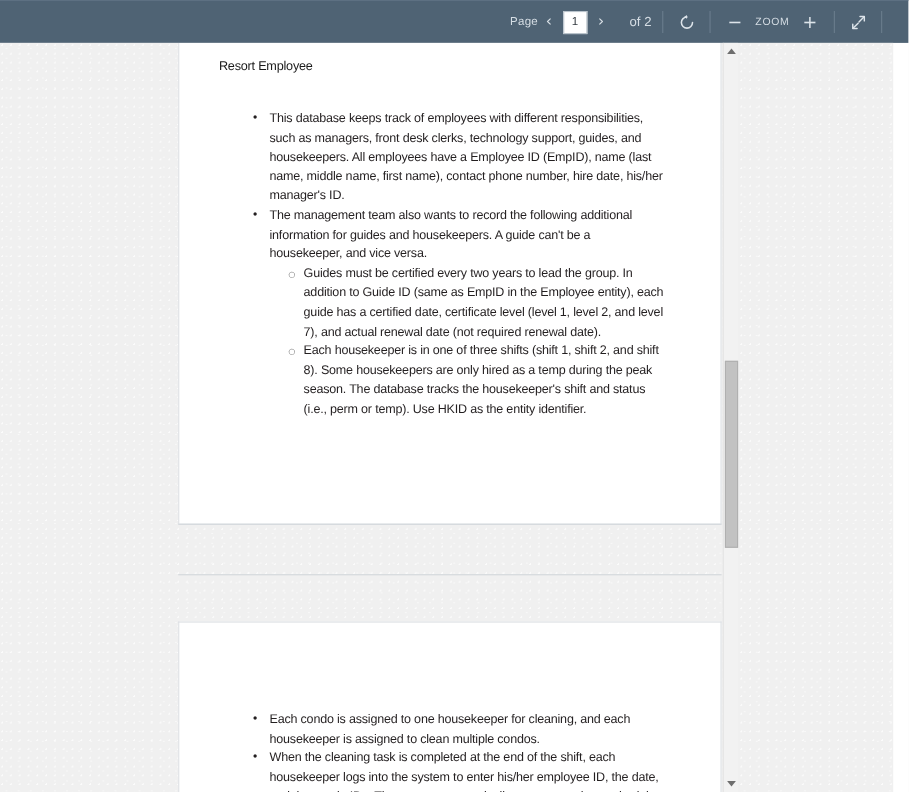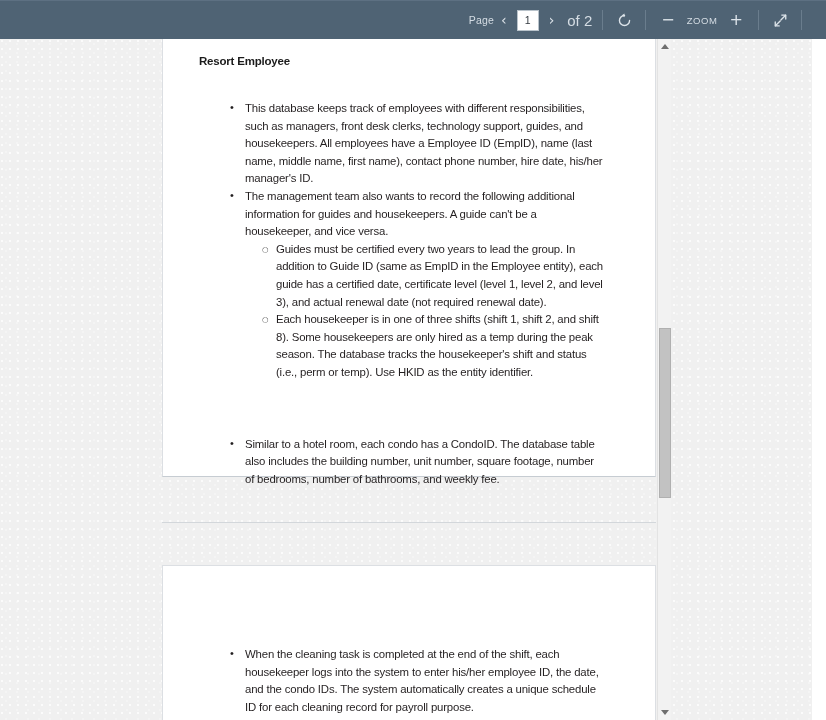--- a/index.html
+++ b/index.html
@@ -84,22 +84,22 @@
     font-size: 10.5px;
     text-align: center;
     font-family: "Liberation Sans", sans-serif;
     margin: 0 3px;
     padding: 0;
     outline: none;
   }
 
   .tb-of {
     color: #d5dde4;
-    font-size: 15px;
-    margin-left: 6px;
+    font-size: 12px;
+    margin-left: 16px;
     white-space: nowrap;
     user-select: none;
   }
 
   .tb-icon-btn {
     display: flex;
     align-items: center;
     justify-content: center;
     width: 22px;
     height: 22px;
@@ -152,21 +152,21 @@
   }
 
   .page-body {
     padding: 16px 38px 0 36px;
     color: #231f20;
     font-family: "Liberation Serif", serif;
   }
 
   .doc-h {
     font-size: 11.5px;
-    font-weight: bold;
+    font-weight: normal;
     color: #1b1b1b;
     font-family: "Liberation Sans", sans-serif;
     letter-spacing: -.2px;
   }
 
   .spacer-lg { height: 21px; }
   .spacer-sm { height: 9px; }
 
   ul.lvl1 {
     list-style: none;
@@ -323,48 +323,46 @@
         <div class="spacer-lg"></div>
 
         <ul class="lvl1">
           <li>
             <span>This database keeps track of employees with different responsibilities, such as managers, front desk clerks, technology support, guides, and housekeepers. All employees have a Employee ID (EmpID), name (last name, middle name, first name), contact phone number, hire date, his/her manager's ID.</span>
           </li>
           <li>
             <span>The management team also wants to record the following additional information for guides and housekeepers. A guide can't be a housekeeper, and vice versa.</span>
             <ul class="lvl2">
               <li>
-                <span>Guides must be certified every two years to lead the group. In addition to Guide ID (same as EmpID in the Employee entity), each guide has a certified date, certificate level (level 1, level 2, and level 3), and actual renewal date (not required renewal date).</span>
+                <span>Guides must be certified every two years to lead the group. In addition to Guide ID (same as EmpID in the Employee entity), each guide has a certified date, certificate level (level 1, level 2, and level 7), and actual renewal date (not required renewal date).</span>
               </li>
               <li>
                 <span>Each housekeeper is in one of three shifts (shift 1, shift 2, and shift 8). Some housekeepers are only hired as a temp during the peak season. The database tracks the housekeeper's shift and status (i.e., perm or temp). Use HKID as the entity identifier.</span>
               </li>
             </ul>
           </li>
         </ul>
 
         <div class="spacer-lg"></div>
 
 
         <div class="spacer-sm"></div>
 
-        <ul class="lvl1">
-          <li>
-            <span>Similar to a hotel room, each condo has a CondoID. The database table also includes the building number, unit number, square footage, number of bedrooms, number of bathrooms, and weekly fee.</span>
-          </li>
-        </ul>
 
       </div>
     </div>
 
     <div class="page-sep"></div>
 
     <div class="page-sheet" id="page-2">
       <div class="page-body" style="padding-top:68px;">
         <ul class="lvl1">
+          <li>
+            <span>Each condo is assigned to one housekeeper for cleaning, and each housekeeper is assigned to clean multiple condos.</span>
+          </li>
           <li>
             <span>When the cleaning task is completed at the end of the shift, each housekeeper logs into the system to enter his/her employee ID, the date, and the condo IDs. The system automatically creates a unique schedule ID for each cleaning record for payroll purpose.</span>
           </li>
         </ul>
       </div>
     </div>
 
   </div>
 
   <div class="scrollbar">

